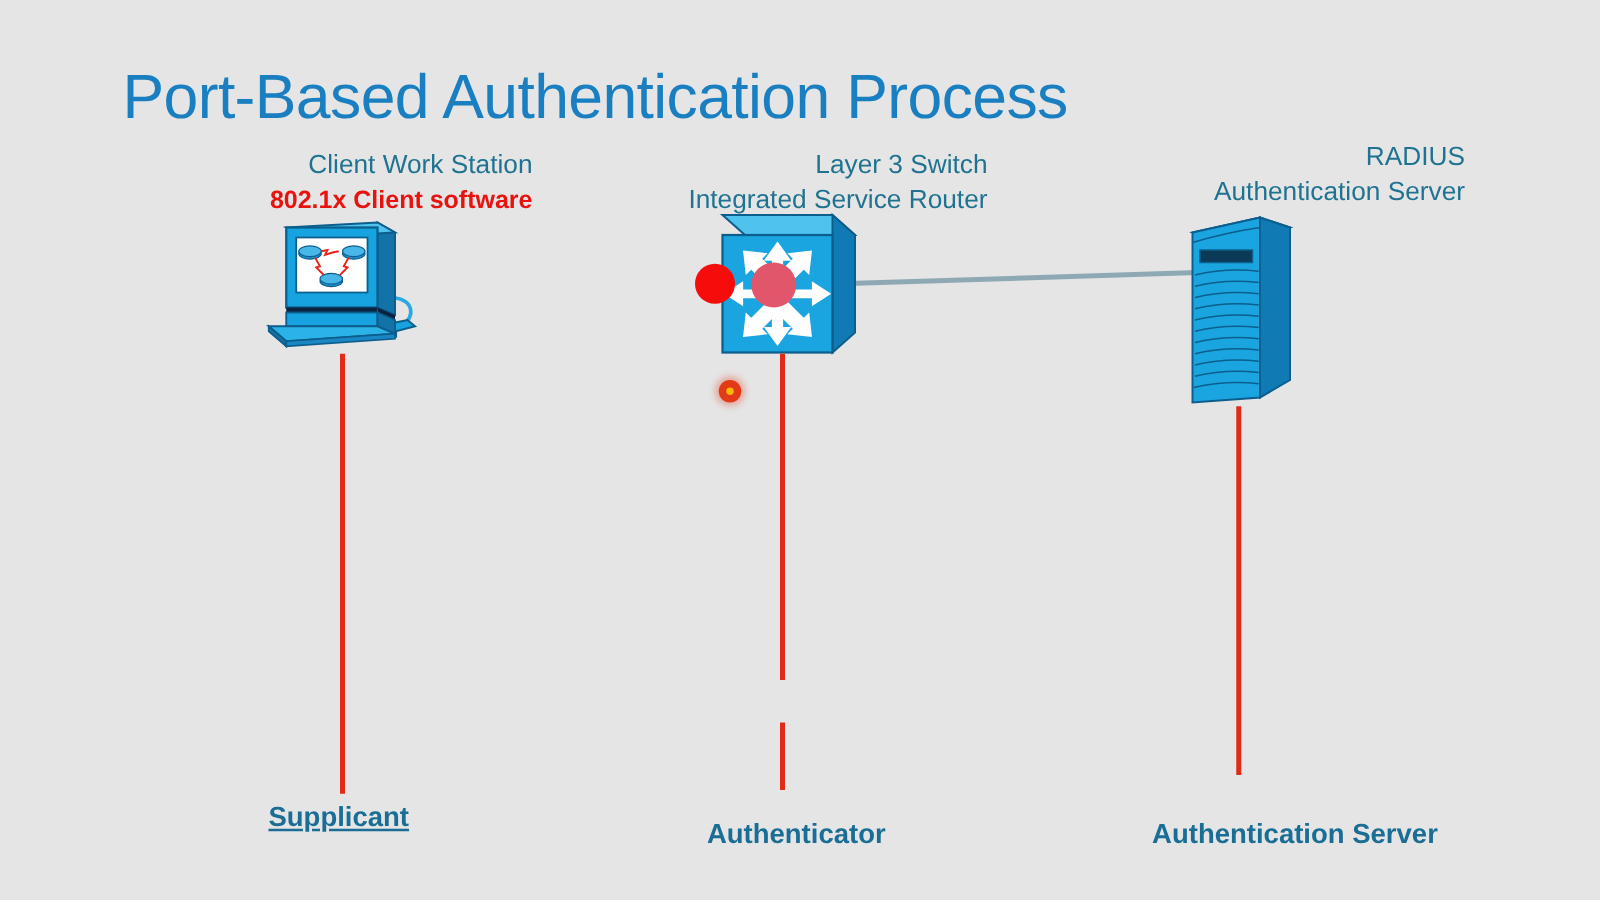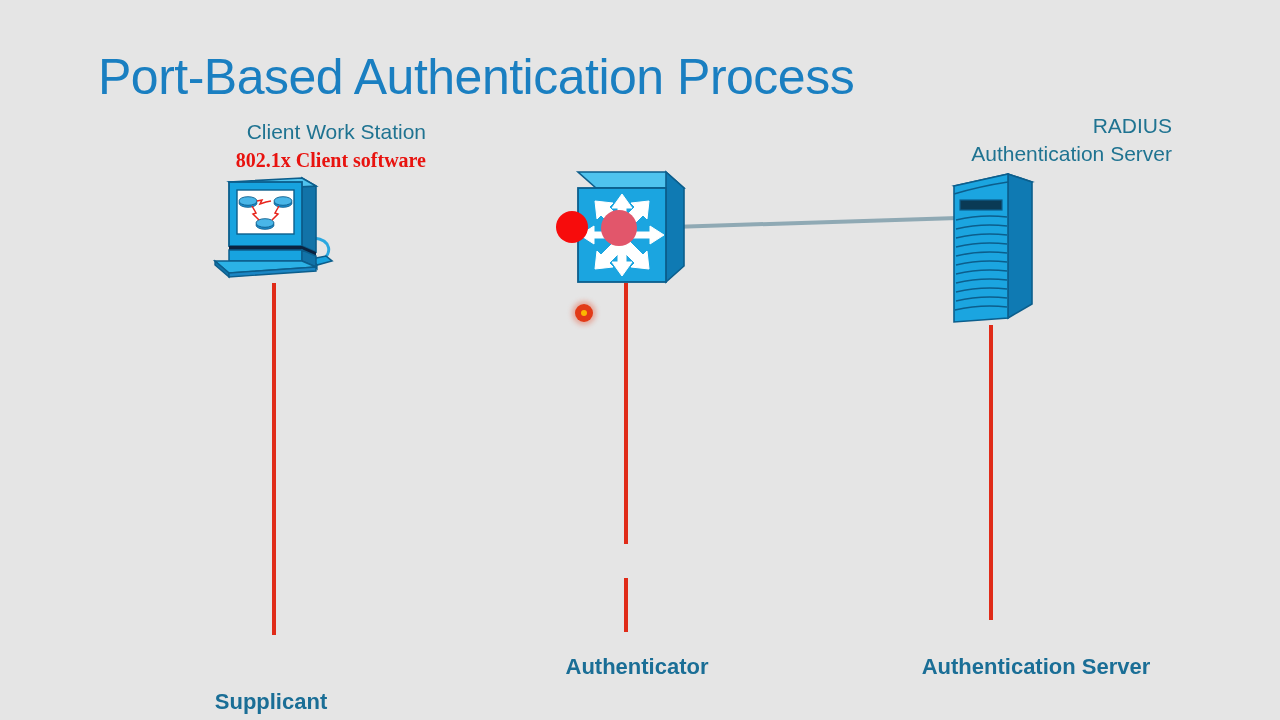--- a/index.html
+++ b/index.html
@@ -35,35 +35,34 @@
     color: #1F7391;
     line-height: 28px;
     white-space: nowrap;
   }
   .node-label .line2 { display: block; }
   .label-red {
     display: block;
     color: #E8130F;
     font-weight: bold;
     font-size: 20px;
-    font-family: Liberation Serif, serif;
   }
   #label-client   { left: 126px; top: 118px; width: 300px; }
   #label-switch   { left: 490px; top: 118px; width: 300px; }
   #label-radius   { left: 872px; top: 112px; width: 300px; }
 
   .role-label {
     position: absolute;
     text-align: center;
     font-size: 22px;
     font-weight: bold;
     color: #1A6E96;
     white-space: nowrap;
   }
-  #role-supplicant { left: 121px; top: 689px; width: 300px; }
+  #role-supplicant { left: 121px; top: 641px; width: 300px; text-decoration: underline; }
   #role-authenticator { left: 487px; top: 654px; width: 300px; }
   #role-authserver { left: 886px; top: 654px; width: 300px; }
 
   .timeline {
     position: absolute;
     width: 4px;
     background: #E02B18;
   }
   #timeline-supplicant    { left: 272px; top: 283px; height: 352px; }
   #timeline-auth-upper    { left: 624px; top: 283px; height: 261px; }
@@ -127,20 +126,24 @@
 
 <div id="slide">
 
   <div id="title">Port-Based Authentication Process</div>
 
   <div class="node-label" id="label-client">
     <span>Client Work Station</span>
     <span class="label-red">802.1x Client software</span>
   </div>
 
+  <div class="node-label" id="label-switch">
+    <span>Layer 3 Switch</span>
+    <span class="line2">Integrated Service Router</span>
+  </div>
 
   <div class="node-label" id="label-radius">
     <span>RADIUS</span>
     <span class="line2">Authentication Server</span>
   </div>
 
   <svg id="link-switch-server" viewBox="0 0 286 14">
     <line x1="0" y1="11" x2="286" y2="2" stroke="#8FA9B4" stroke-width="4"></line>
   </svg>
 

